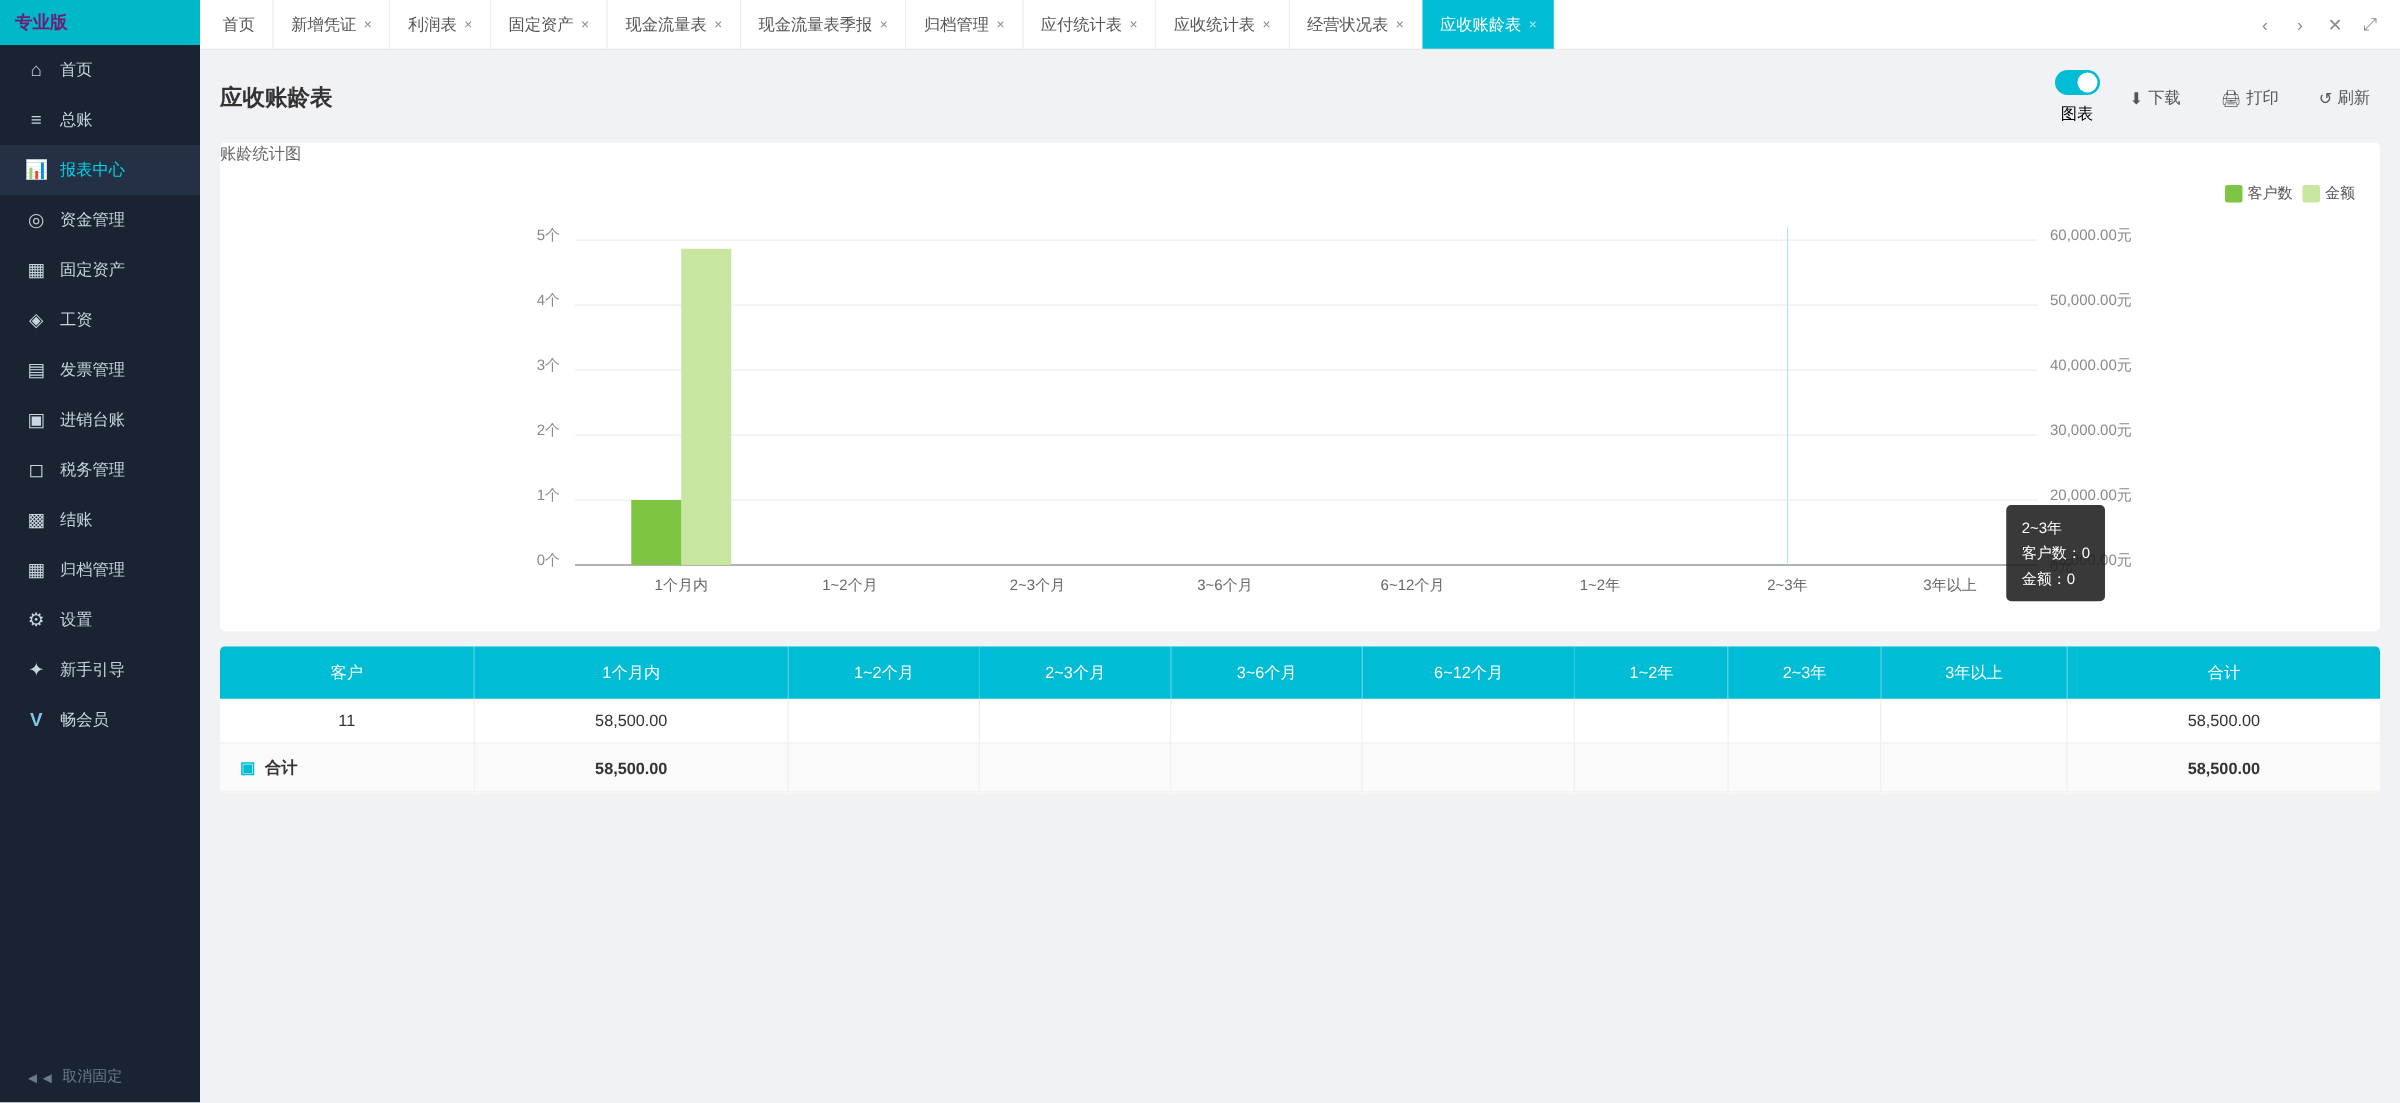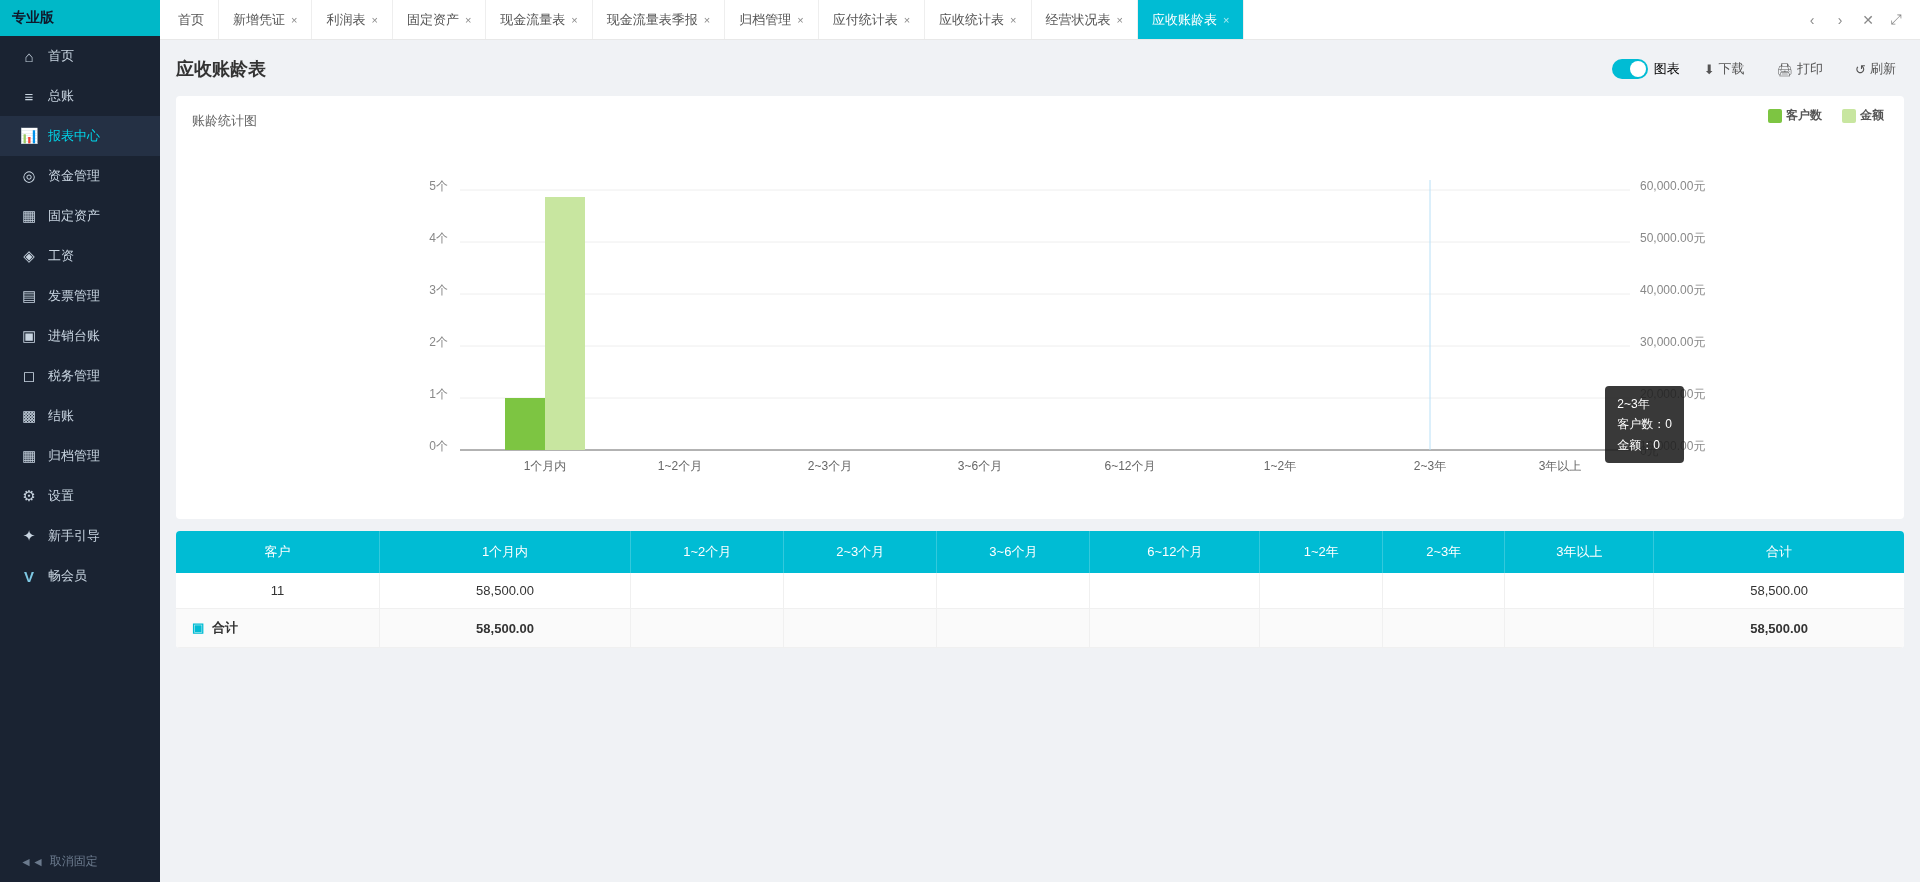--- a/index.html
+++ b/index.html
@@ -13,21 +13,21 @@
       display: flex;
       flex-direction: column;
       flex-shrink: 0;
       height: 100%;
     }
     .sidebar-logo {
       background: #00b8c8;
       padding: 8px 12px;
       font-size: 14px;
       font-weight: bold;
-      color: #0f172a;
+      color: #701a75;
       height: 36px;
       display: flex;
       align-items: center;
     }
     .sidebar-item {
       display: flex;
       align-items: center;
       gap: 10px;
       padding: 11px 20px;
       cursor: pointer;
@@ -127,20 +127,21 @@
     }
     .toolbar-right {
       display: flex;
       align-items: center;
       gap: 16px;
     }
     .toggle-wrap {
       display: flex;
       align-items: center;
       gap: 6px;
+      flex-direction: column;
     }
     .toggle {
       width: 36px;
       height: 20px;
       background: #00bcd4;
       border-radius: 10px;
       position: relative;
       cursor: pointer;
     }
     .toggle::after {
@@ -161,35 +162,34 @@
       color: #555;
       font-size: 13px;
       padding: 4px 8px;
       border-radius: 3px;
     }
 
     
     .chart-container {
       background: white;
       border-radius: 4px;
-      padding: 16px;
+      padding: 0;
       margin-bottom: 12px;
       position: relative;
     }
     .chart-title { font-size: 13px; color: #666; margin-bottom: 10px; }
     .legend {
       position: absolute;
-      top: 11px;
+      top: 32px;
       right: 20px;
       display: flex;
       align-items: center;
-      gap: 20px;
+      gap: 8px;
       font-size: 12px;
       color: #555;
-      font-weight: bold;
     }
     .legend-item { display: flex; align-items: center; gap: 4px; }
     .legend-dot { width: 14px; height: 14px; border-radius: 2px; }
     .legend-dot.green { background: #7dc542; }
     .legend-dot.lightgreen { background: #c8e6a0; }
 
     
     .chart-svg-wrap { width: 100%; }
 
     

